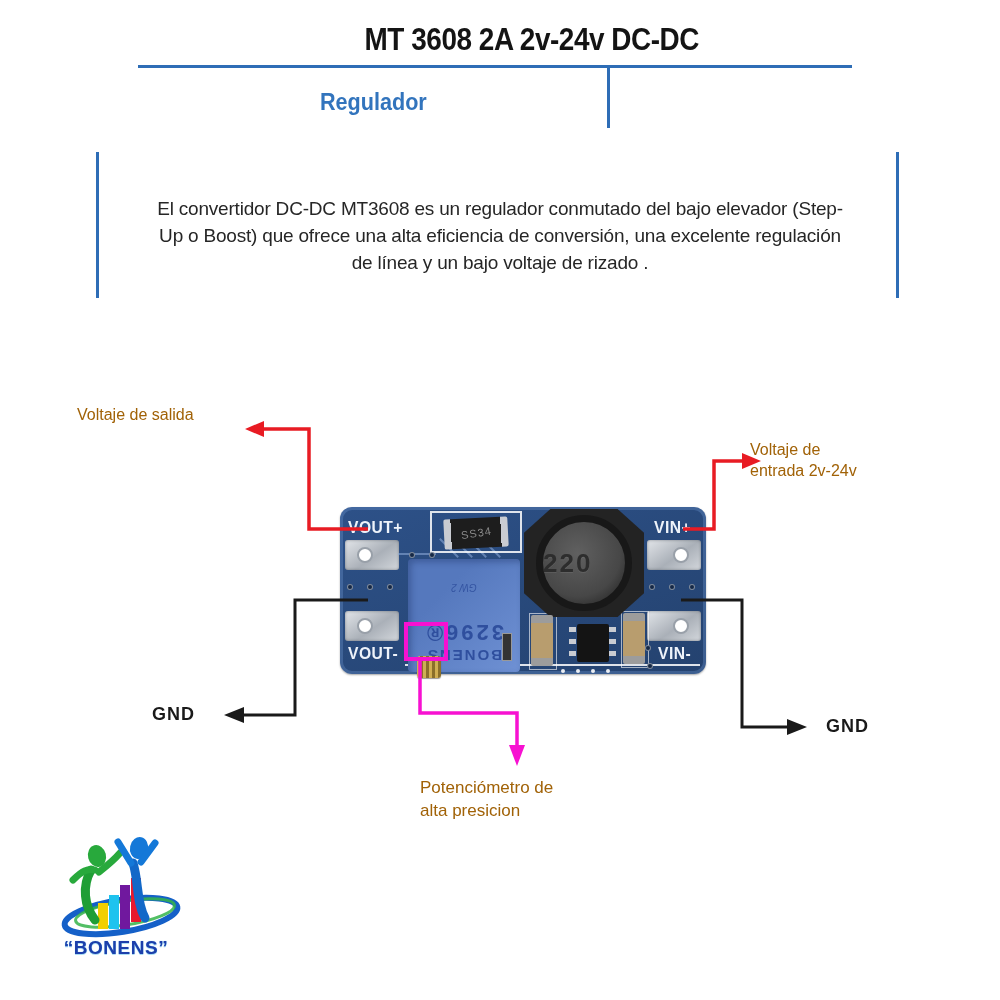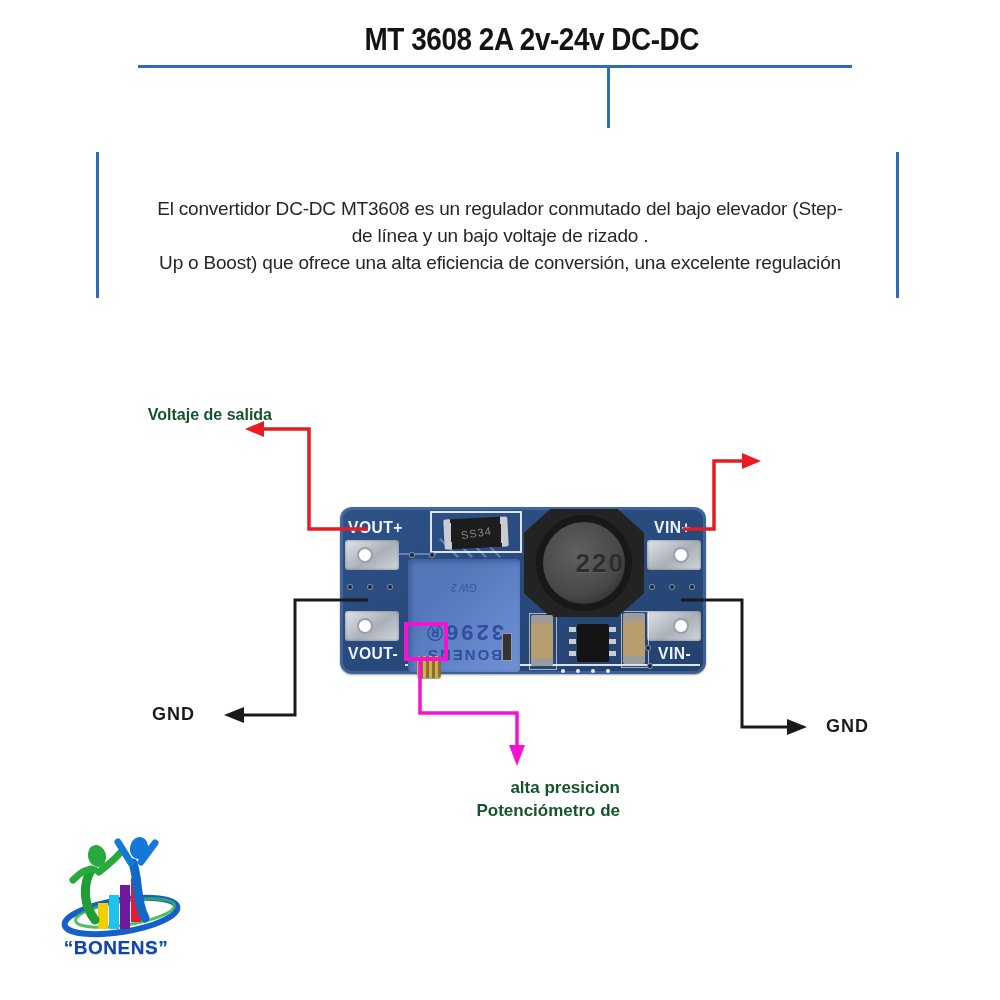--- a/index.html
+++ b/index.html
@@ -6,21 +6,21 @@
   #canvas{position:relative;width:1000px;height:1000px;background:#ffffff;overflow:hidden;
           font-family:"Liberation Sans",sans-serif;}
   .abs{position:absolute;}
   .condensed{display:inline-block;transform:scaleX(.9);transform-origin:center;}
   .title{width:1000px;text-align:center;top:22px;left:0;font-size:31px;font-weight:700;color:#141414;letter-spacing:-.5px;padding-left:32px;}
   .hline{height:3px;background:#2e6db6;}
   .vline{width:3px;background:#2e6db6;}
   .cat{font-size:24px;font-weight:700;color:#3274bd;text-align:center;}
   .code{font-size:24px;font-weight:700;color:#4c8b3b;text-align:center;}
   .desc{width:800px;left:100px;top:195px;text-align:center;font-size:19px;line-height:27px;color:#262626;letter-spacing:-.2px;}
-  .lbl{font-weight:700;color:#14532d;text-align:right;font-size:16px;line-height:21px;}
+  .lbl{font-weight:400;color:#a16207;text-align:left;font-size:16px;line-height:21px;}
   .gnd{font-weight:700;color:#1a1a1a;font-size:18px;letter-spacing:1px;}
   
   #pcb{left:340px;top:507px;width:366px;height:167px;background:linear-gradient(160deg,#2d5188,#24426f);
        border-radius:12px;box-shadow:inset 0 0 0 3px rgba(110,150,205,.35),0 1px 2px rgba(0,0,0,.35);}
   .pad{background:linear-gradient(145deg,#e2e5e9,#aab0b8 55%,#d3d7dc);border-radius:3px;
        box-shadow:inset 0 0 3px rgba(60,65,75,.55);}
   .hole{width:16px;height:16px;border-radius:50%;background:#ffffff;border:2px solid #99a0a9;box-sizing:border-box;}
   .silk{color:#eef3fa;font-weight:700;font-size:17px;letter-spacing:.5px;transform:scaleX(.92);transform-origin:left;}
   .dot{width:6px;height:6px;border-radius:50%;background:#152846;border:1px solid rgba(255,255,255,.45);box-sizing:border-box;}
   .wdot{width:4px;height:4px;border-radius:50%;background:rgba(255,255,255,.9);}
@@ -35,21 +35,21 @@
            align-items:center;justify-content:flex-start;transform:rotate(180deg);color:#2f4f9e;}
   #trimmer .t-brand{font-size:15px;font-weight:700;letter-spacing:2px;margin-top:8px;}
   #trimmer .t-model{font-size:22px;font-weight:700;letter-spacing:3px;margin-top:2px;}
   #trimmer .t-script{font-size:10px;font-style:italic;margin-top:26px;opacity:.85;}
   #screw{left:77px;top:149px;width:24px;height:22px;border-radius:3px;
          background:repeating-linear-gradient(90deg,#cfae52 0 3px,#8a6f2a 3px 6px);box-shadow:0 1px 1px rgba(0,0,0,.4);}
   #inductor{left:184px;top:2px;width:120px;height:108px;background:#232323;
             clip-path:polygon(22% 0,78% 0,100% 22%,100% 78%,78% 100%,22% 100%,0 78%,0 22%);}
   #ind-circle{left:196px;top:8px;width:96px;height:96px;border-radius:50%;border:7px solid #181818;box-sizing:border-box;
               background:radial-gradient(circle at 42% 38%,#606060,#474747 62%,#2b2b2b 85%);
-              display:flex;align-items:center;justify-content:flex-end;}
+              display:flex;align-items:center;justify-content:flex-start;}
   #ind-val{font-size:26px;font-weight:700;color:#2d2d2d;letter-spacing:2px;text-shadow:0 1px 0 rgba(255,255,255,.08);}
   #diode{left:104px;top:11px;width:64px;height:30px;transform:rotate(-3deg);border-radius:2px;
          background:linear-gradient(90deg,#c9ccd2 0 11%,#1d1d1d 11% 89%,#c9ccd2 89%);
          display:flex;align-items:center;justify-content:center;}
   #diode span{font-size:11px;color:#8a8a8a;transform:rotate(-6deg);letter-spacing:1px;}
   #ic{left:237px;top:117px;width:32px;height:38px;background:#141414;border-radius:2px;}
   #resistor{left:162px;top:126px;width:10px;height:28px;background:#333;border:1px solid rgba(255,255,255,.5);box-sizing:border-box;}
   
   #pot-box{left:404px;top:622px;width:44px;height:39px;border:4px solid #f711d1;box-sizing:border-box;background:transparent;}
   
@@ -59,37 +59,44 @@
 </head>
 <body>
 
 <div id="canvas">
 
   <div class="abs title">
     <span class="condensed">MT 3608 2A 2v-24v DC-DC</span>
   </div>
   <div class="abs hline" style="left:138px;top:65px;width:714px;"></div>
   <div class="abs vline" style="left:607px;top:67px;height:61px;"></div>
+  <div class="abs cat" style="left:138px;top:88px;width:470px;">
+    <span class="condensed">Regulador</span>
+  </div>
 
   <div class="abs vline" style="left:96px;top:152px;height:146px;"></div>
   <div class="abs vline" style="left:896px;top:152px;height:146px;"></div>
   <div class="abs desc">
     <div>El convertidor DC-DC MT3608 es un regulador conmutado del bajo elevador (Step-</div>
+    <div>Up o Boost) que ofrece una alta eficiencia de conversión, una excelente regulación</div>
     <div>de línea y un bajo voltaje de rizado .</div>
-    <div>Up o Boost) que ofrece una alta eficiencia de conversión, una excelente regulación</div>
   </div>
 
   <div class="abs lbl" style="left:77px;top:404px;width:195px;">
     <div>Voltaje de salida</div>
+  </div>
+  <div class="abs lbl" style="left:750px;top:439px;width:170px;">
+    <div>Voltaje de</div>
+    <div>entrada 2v-24v</div>
   </div>
   <div class="abs gnd" style="left:152px;top:704px;width:80px;">GND</div>
   <div class="abs gnd" style="left:826px;top:716px;width:80px;">GND</div>
   <div class="abs lbl" style="left:420px;top:776px;width:200px;font-size:17px;line-height:23px;">
+    <div>Potenciómetro de</div>
     <div>alta presicion</div>
-    <div>Potenciómetro de</div>
   </div>
 
   <div class="abs" id="pcb">
 
     <div class="abs silk" style="left:8px;top:11px;">VOUT+</div>
     <div class="abs silk" style="left:314px;top:11px;">VIN+</div>
     <div class="abs silk" style="left:8px;top:137px;">VOUT-</div>
     <div class="abs silk" style="left:318px;top:137px;">VIN-</div>
 
     <div class="abs pad" style="left:5px;top:33px;width:54px;height:30px;"></div>

